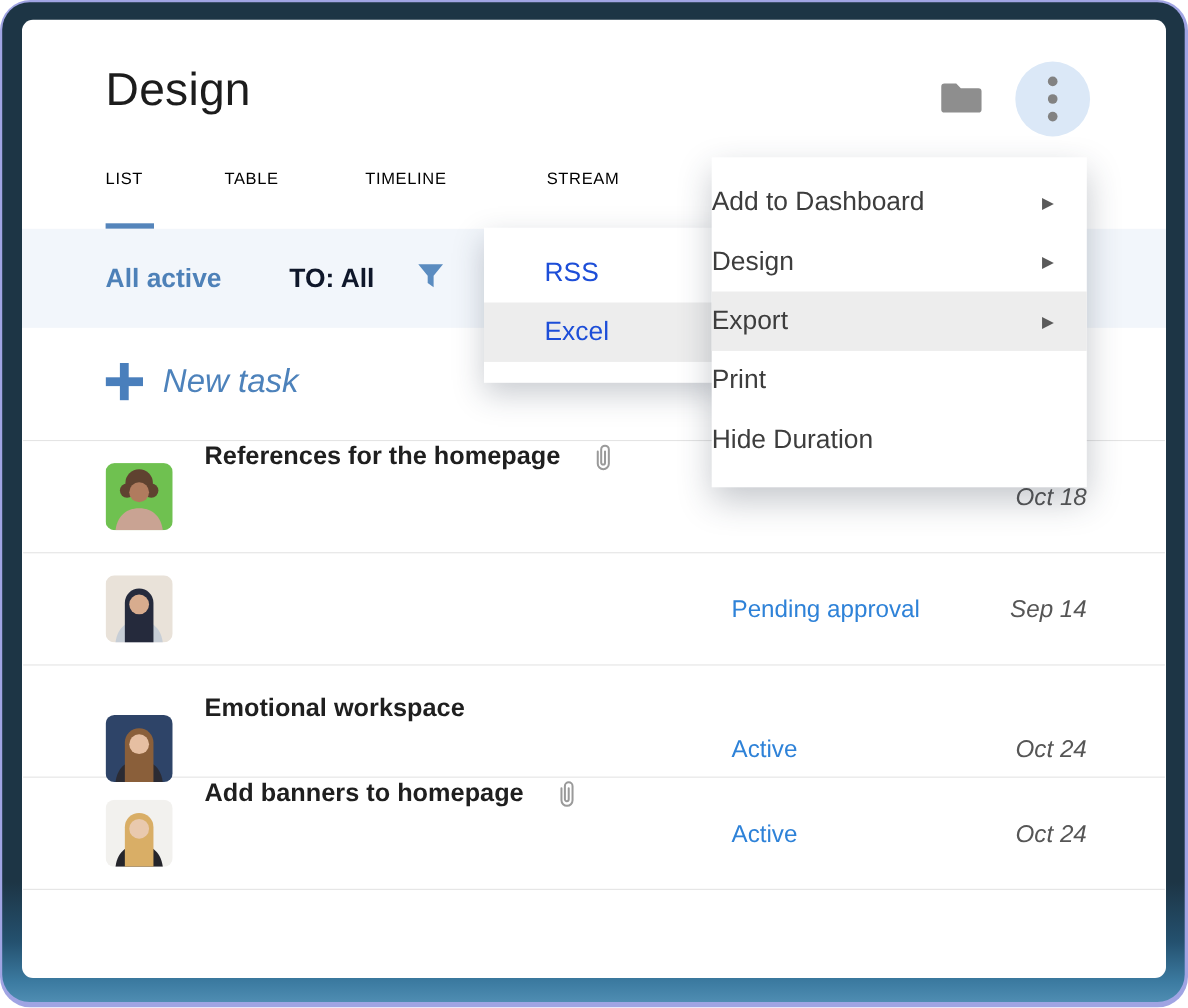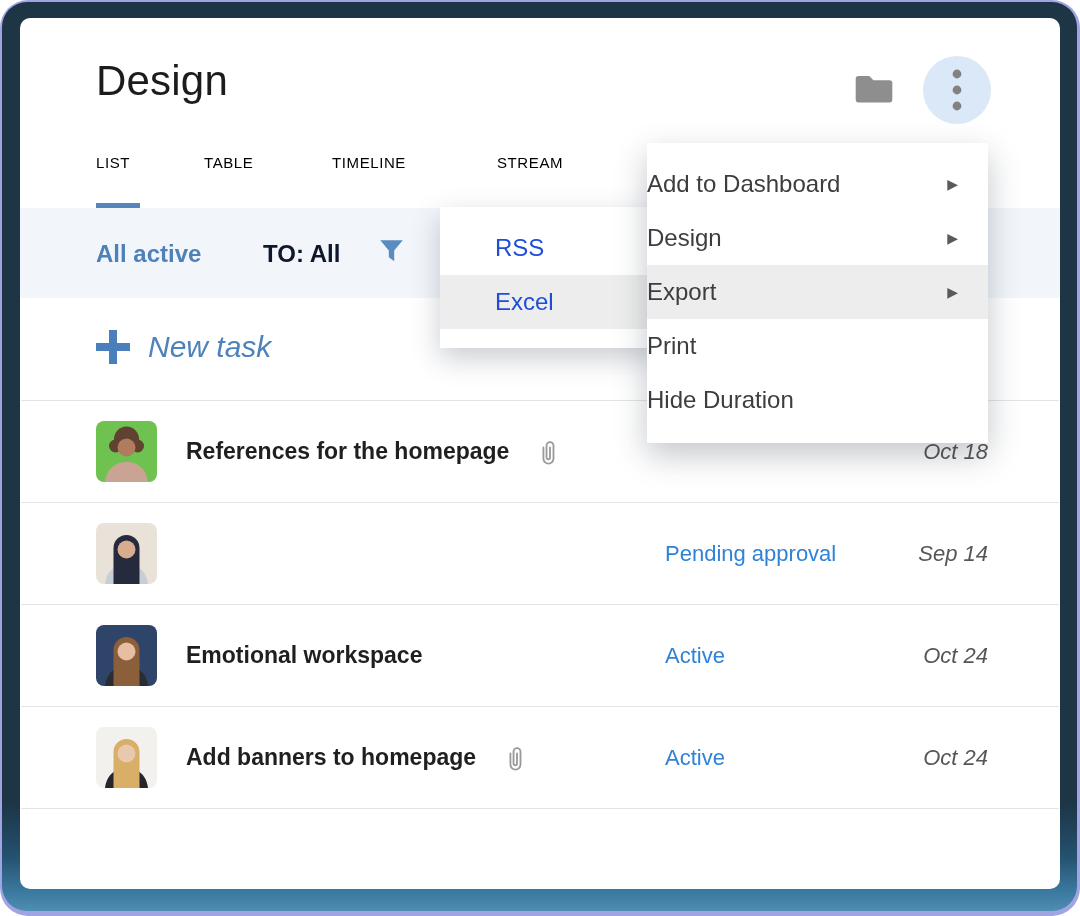--- a/index.html
+++ b/index.html
@@ -31,21 +31,21 @@
 
   
   .new-task { position:absolute; left:96px; top:330px; display:flex; align-items:center; cursor:pointer;font-style:italic; }
   .new-task .plus { width:34px; height:34px; }
   .new-task .label { margin-left:18px; font-size:30px; color:#4d82bb; }
 
   
   .sep { position:absolute; left:21px; right:21px; height:1px; background:#e4e4e4; }
   .task-row { position:absolute; left:20px; right:20px; height:101px; background:transparent; }
   .avatar { position:absolute; left:76px; top:20px; width:61px; height:61px; border-radius:8px; overflow:hidden; }
-  .task-main { position:absolute; left:166px; top:0; height:101px; display:flex; align-items:center; }
+  .task-main { position:absolute; left:166px; top:0; height:101px; display:flex; }
   .task-title { font-size:23px; font-weight:bold; color:#1f1f1f; }
   .clip { margin-left:28px; position:relative; top:1px; }
   .task-status { position:absolute; left:645px; top:0; height:101px; display:flex; align-items:center;
                  font-size:22px; color:#2e82d8; cursor:pointer; }
   .task-date { position:absolute; right:72px; top:0; height:101px; display:flex; align-items:center;
                font-size:22px; font-style:italic; color:#565656; }
 
   
   .submenu { position:absolute; left:440px; top:207px; width:220px; height:141px; padding-top:14px; background:#ffffff;
              box-shadow:0 10px 26px rgba(40,50,70,.25); z-index:40; }
@@ -144,21 +144,21 @@
       </g>
       <g fill="#252a3c">
         <path d="M17.5,61 L17.5,25 A13,13 0 0 1 43.5,25 L43.5,61 Z"></path>
       </g>
       <circle cx="30.5" cy="26.5" r="9" fill="#d8ac8e"></circle>
     </svg>
     <div class="task-status">Pending approval</div>
     <div class="task-date">Sep 14</div>
   </div>
 
-  <div class="task-row" style="top:605px">
+  <div class="task-row" style="top:630px">
     <svg class="avatar" viewBox="0 0 61 61">
       <rect x="0" y="0" width="61" height="61" fill="#2e4468"></rect>
       <path d="M9,61 C11,46 21,41 30.5,41 C40,41 50,46 52,61 Z" fill="#2b2b33"></path>
       <g fill="#8a5f3a" style="display: none;">
         <circle cx="30.5" cy="18" r="12.5"></circle>
           <circle cx="19.5" cy="25" r="6.5"></circle>
           <circle cx="41.5" cy="25" r="6.5"></circle>
       </g>
       <g fill="#8a5f3a">
         <path d="M17.5,61 L17.5,25 A13,13 0 0 1 43.5,25 L43.5,61 Z"></path>

